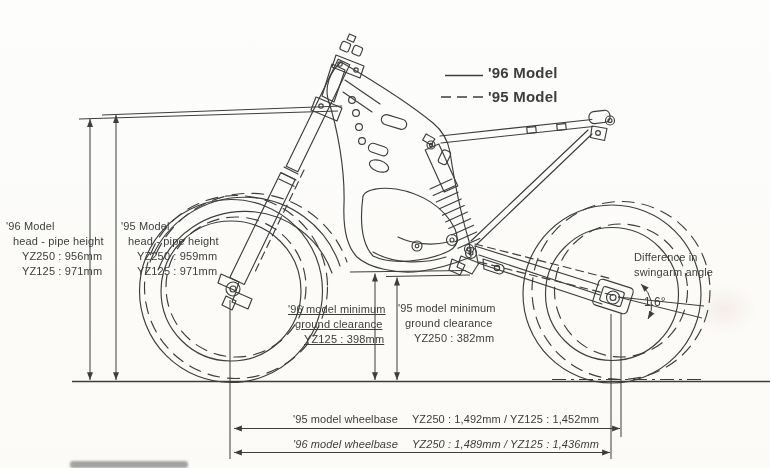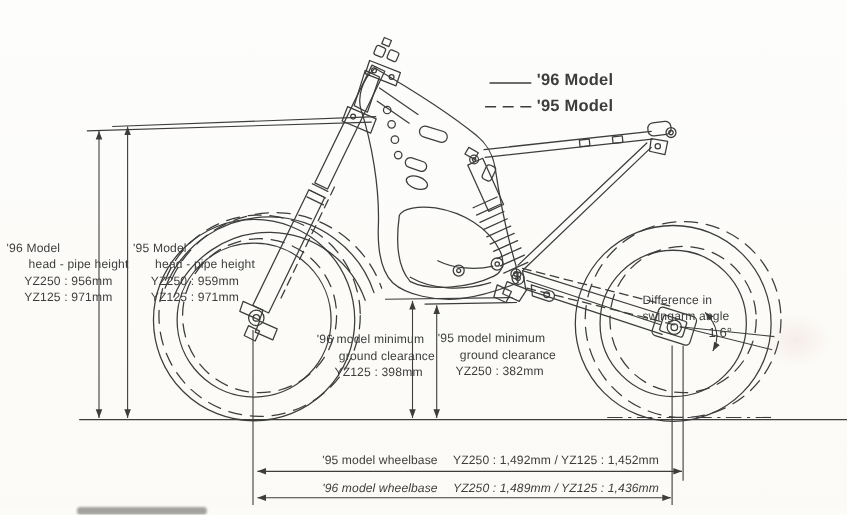--- a/index.html
+++ b/index.html
@@ -11,21 +11,21 @@
     color:var(--ink);
   }
   .page { position:relative; width:770px; height:460px;
     background:linear-gradient(180deg,#fdfdfc 0%, #fbfaf6 100%); }
   svg.art { position:absolute; left:0; top:0; color:var(--ink); }
   svg.art .s { fill:none; stroke:currentColor; stroke-width:1.15; stroke-linecap:round; stroke-linejoin:round; }
   svg.art .d { fill:none; stroke:currentColor; stroke-width:1; }
   svg.art .dash { stroke-dasharray:12 8; }
   svg.art .dash2 { stroke-dasharray:8 5; }
   .note { position:absolute; font-size:11px; line-height:15px; letter-spacing:.15px; color:var(--ink); white-space:nowrap; }
-  .note .i1 { padding-left:7px;margin-left:13px; }
+  .note .i1 { padding-left:7px; }
   .note .i2 { padding-left:16px; }
   .legend-label { position:absolute; font-size:15px; font-weight:700; letter-spacing:.2px; white-space:nowrap; }
   .wb-row { position:absolute; display:flex; gap:14px; font-size:11px; letter-spacing:.1px; white-space:nowrap; }
   .angle-label { position:absolute; font-size:12px; white-space:nowrap; }
   .artifact { position:absolute; left:70px; top:461px; width:118px; height:7px;
     background:#5a5a5a; opacity:.55; border-radius:3px; filter:blur(1px); }
   .blotch { position:absolute; right:14px; top:284px; width:64px; height:50px; border-radius:50%;
     background:radial-gradient(closest-side, rgba(214,162,152,.16), rgba(214,162,152,0)); }
 </style>
 </head>
@@ -208,33 +208,33 @@
     <div class="i2">YZ125 : 971mm</div>
   </div>
 
   <div class="note" style="left:121px; top:219px;">
     <div>'95 Model</div>
     <div class="i1">head - pipe height</div>
     <div class="i2">YZ250 : 959mm</div>
     <div class="i2">YZ125 : 971mm</div>
   </div>
 
-  <div class="note" style="left:288px; top:302px;">
+  <div class="note" style="left:288px; top:302px;text-decoration:underline;">
     <div>'96 model minimum</div>
     <div class="i1">ground clearance</div>
     <div class="i2">YZ125 : 398mm</div>
   </div>
 
   <div class="note" style="left:398px; top:301px;">
     <div>'95 model minimum</div>
     <div class="i1">ground clearance</div>
     <div class="i2">YZ250 : 382mm</div>
   </div>
 
-  <div class="note" style="left:584px; top:250px;margin-top:16px;">
+  <div class="note" style="left:634px; top:250px;">
     <div>Difference in</div>
     <div>swingarm angle</div>
   </div>
   <div class="angle-label" style="left:644px; top:295px;">1.6°</div>
 
   <div class="wb-row" style="left:293px; top:413px;">
     <span>'95 model wheelbase</span>
     <span>YZ250 : 1,492mm / YZ125 : 1,452mm</span>
   </div>
   <div class="wb-row" style="left:293px; top:438px;font-style:italic;">

